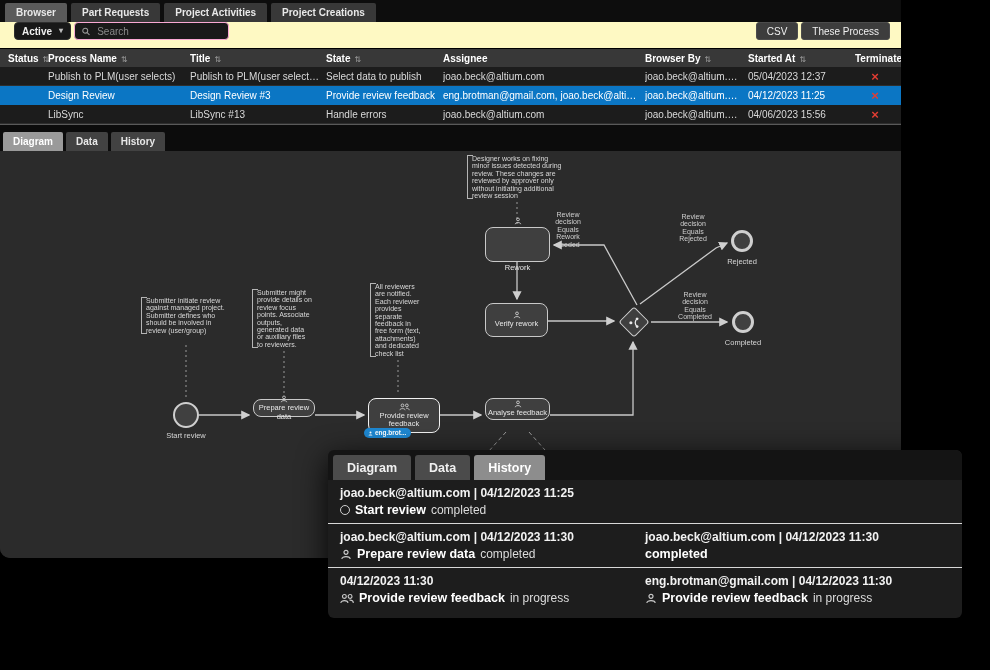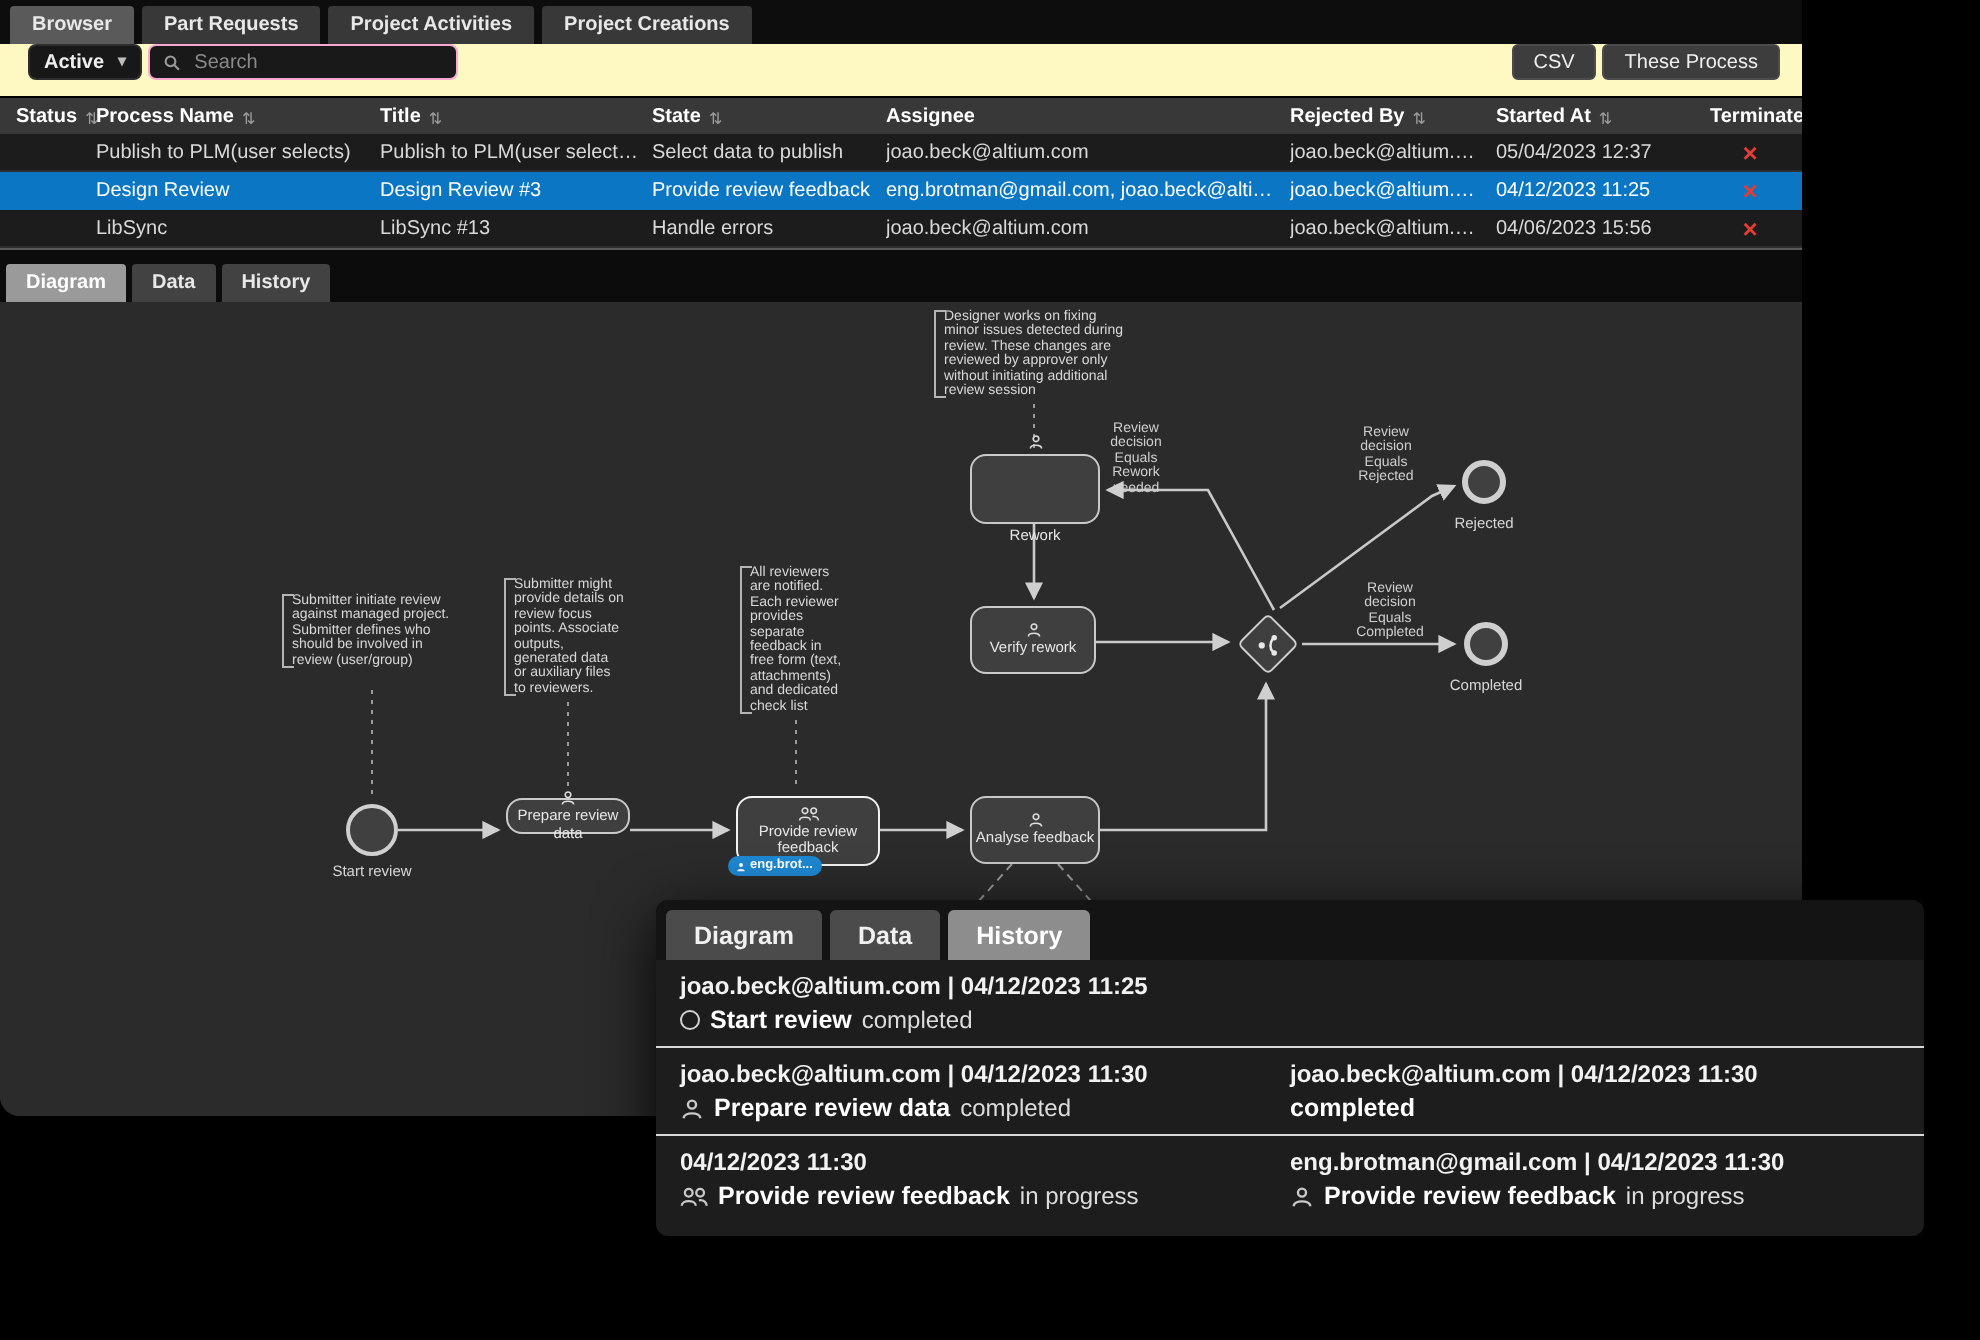--- a/index.html
+++ b/index.html
@@ -140,21 +140,21 @@
           <span class="sort">⇅</span>
         </div>
       <div class="cell">
           <span>State</span>
           <span class="sort">⇅</span>
         </div>
       <div class="cell">
           <span>Assignee</span>
         </div>
       <div class="cell">
-          <span>Rejected By</span>
+          <span>Browser By</span>
           <span class="sort">⇅</span>
         </div>
       <div class="cell">
           <span>Started At</span>
           <span class="sort">⇅</span>
         </div>
       <div class="cell">
           <span>Terminate</span>
         </div>
     </div>
@@ -306,21 +306,21 @@
 feedback</span>
         <span class="badge">
           <svg width="5" height="5" viewBox="0 0 12 12">
               <circle cx="6" cy="3.6" r="2.4" fill="#fff"></circle>
               <path d="M1.5 11 C1.5 7.6 10.5 7.6 10.5 11 z" fill="#fff"></path>
             </svg>
           <span>eng.brot...</span>
         </span>
       </div>
 
-      <div class="node" style="left:485px;top:247px;width:65px;height:34px;">
+      <div class="node" style="left:485px;top:247px;width:65px;height:22px;">
         <span class="picon"><svg width="8" height="8" viewBox="0 0 12 12">
               <circle cx="6" cy="3.6" r="2.1" fill="none" stroke="currentColor" stroke-width="1.2"></circle>
               <path d="M1.8 10.8 C1.8 7.6 10.2 7.6 10.2 10.8" fill="none" stroke="currentColor" stroke-width="1.2"></path>
             </svg></span>
         <span>Analyse feedback</span>
       </div>
 
       <div class="node" style="left:485px;top:76px;width:65px;height:35px;gap:39px;">
         <span class="picon"><svg width="8" height="8" viewBox="0 0 12 12">
               <circle cx="6" cy="3.6" r="2.1" fill="none" stroke="currentColor" stroke-width="1.2"></circle>

